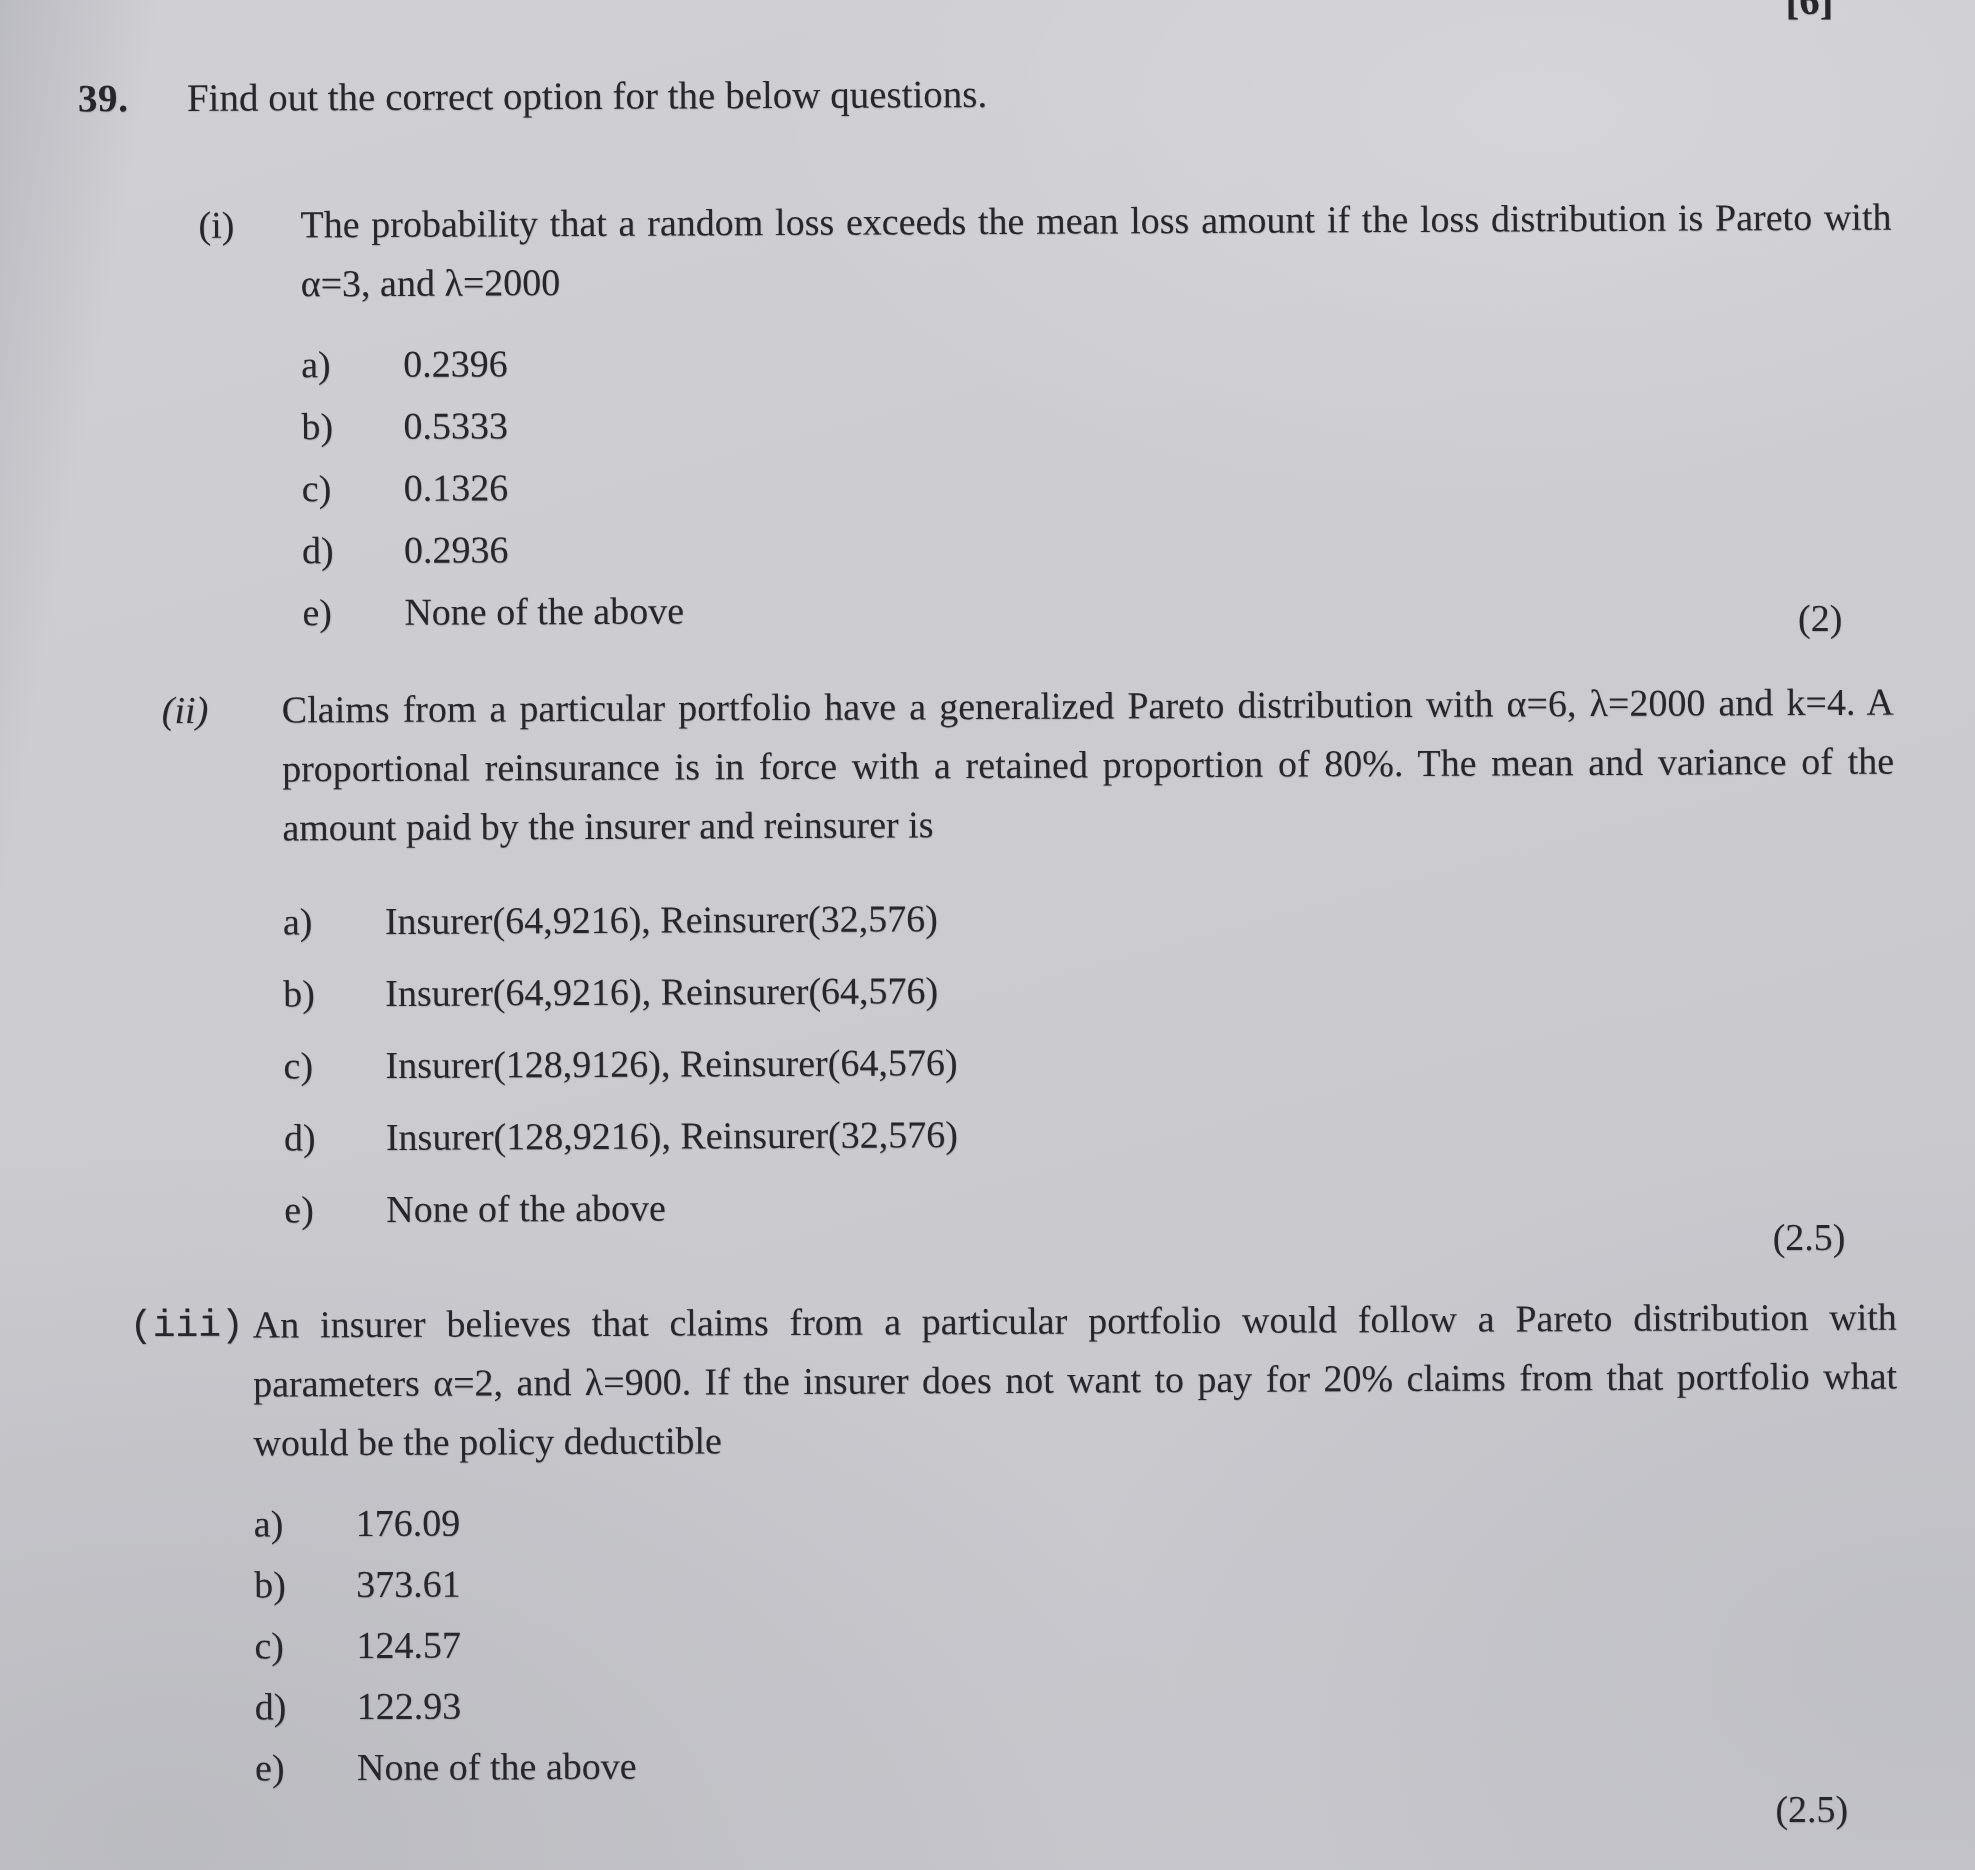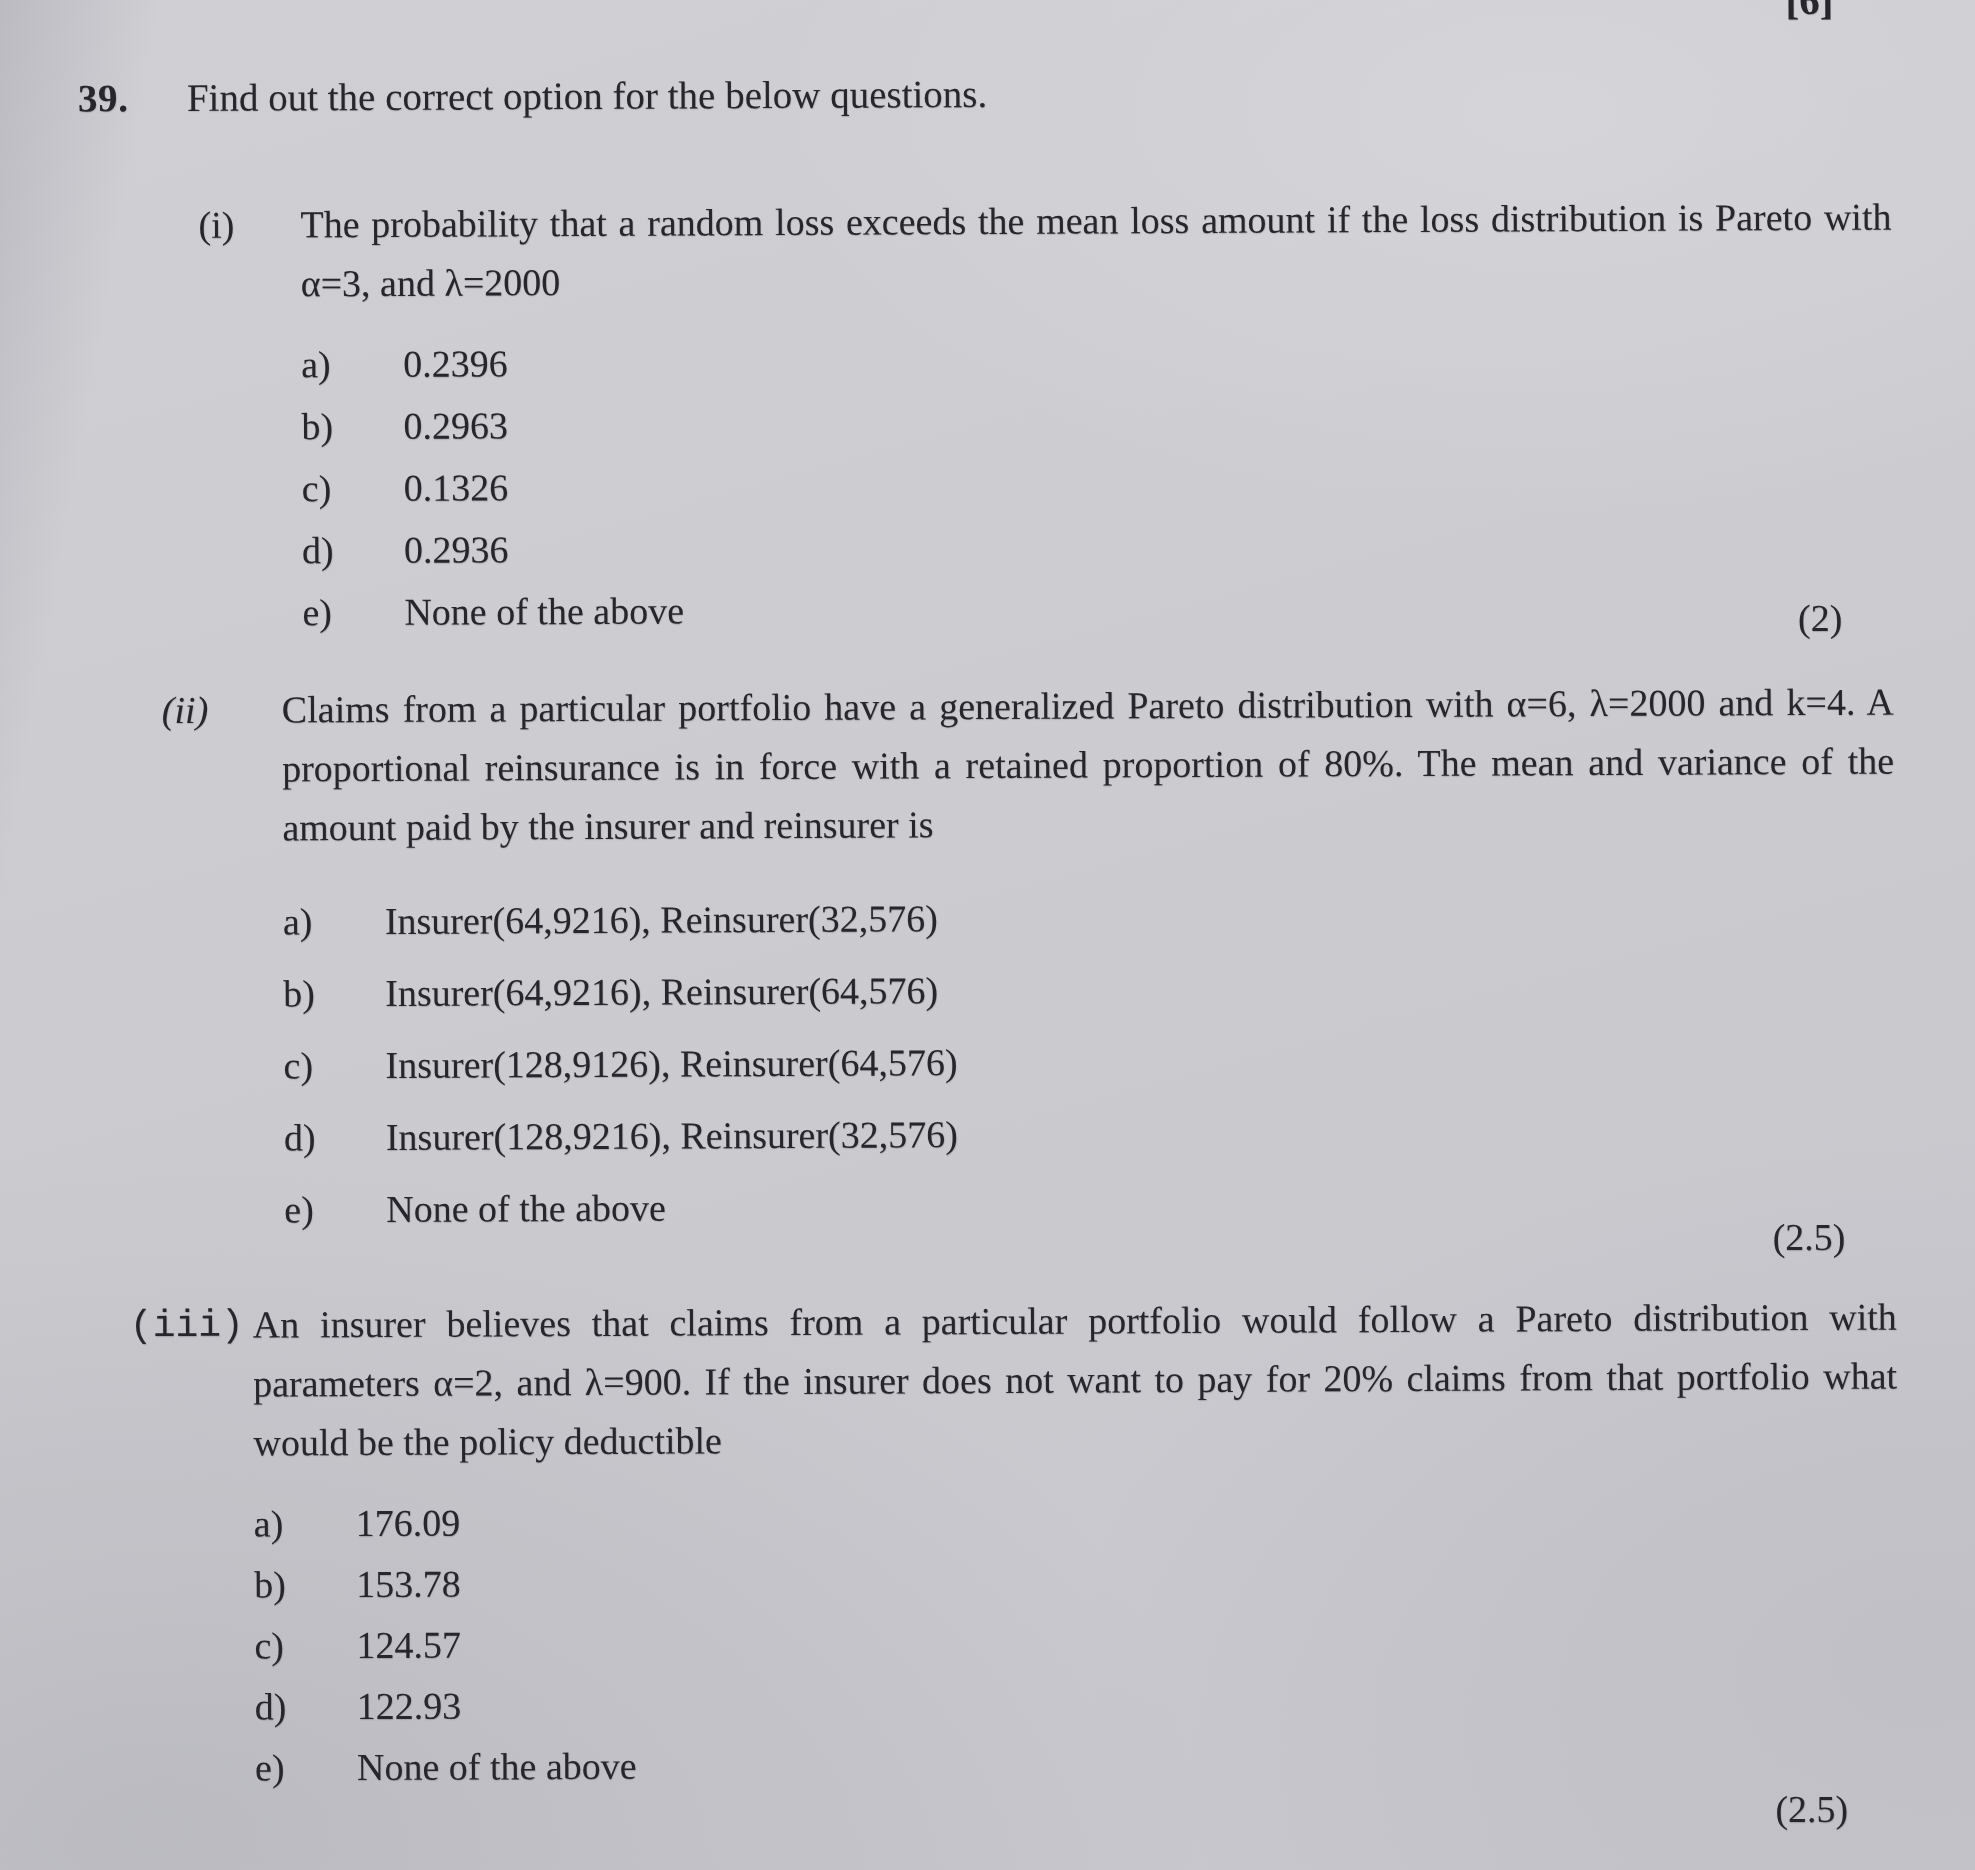--- a/index.html
+++ b/index.html
@@ -117,21 +117,21 @@
     <span class="part-label">(i)</span>
     <div class="part-body">
       <div class="part-text">The probability that a random loss exceeds the mean loss amount if the loss distribution is Pareto with α=3, and λ=2000</div>
       <ul class="options">
         <li class="option-row">
           <span class="opt-letter">a)</span>
           <span class="opt-text">0.2396</span>
         </li>
         <li class="option-row">
           <span class="opt-letter">b)</span>
-          <span class="opt-text">0.2963</span>
+          <span class="opt-text">0.5333</span>
         </li>
         <li class="option-row">
           <span class="opt-letter">c)</span>
           <span class="opt-text">0.1326</span>
         </li>
         <li class="option-row">
           <span class="opt-letter">d)</span>
           <span class="opt-text">0.2936</span>
         </li>
         <li class="option-row">
@@ -177,21 +177,21 @@
     <span class="part-label">(iii)</span>
     <div class="part-body">
       <div class="part-text">An insurer believes that claims from a particular portfolio would follow a Pareto distribution with parameters α=2, and λ=900. If the insurer does not want to pay for 20% claims from that portfolio what would be the policy deductible</div>
       <ul class="options">
         <li class="option-row">
           <span class="opt-letter">a)</span>
           <span class="opt-text">176.09</span>
         </li>
         <li class="option-row">
           <span class="opt-letter">b)</span>
-          <span class="opt-text">153.78</span>
+          <span class="opt-text">373.61</span>
         </li>
         <li class="option-row">
           <span class="opt-letter">c)</span>
           <span class="opt-text">124.57</span>
         </li>
         <li class="option-row">
           <span class="opt-letter">d)</span>
           <span class="opt-text">122.93</span>
         </li>
         <li class="option-row">

